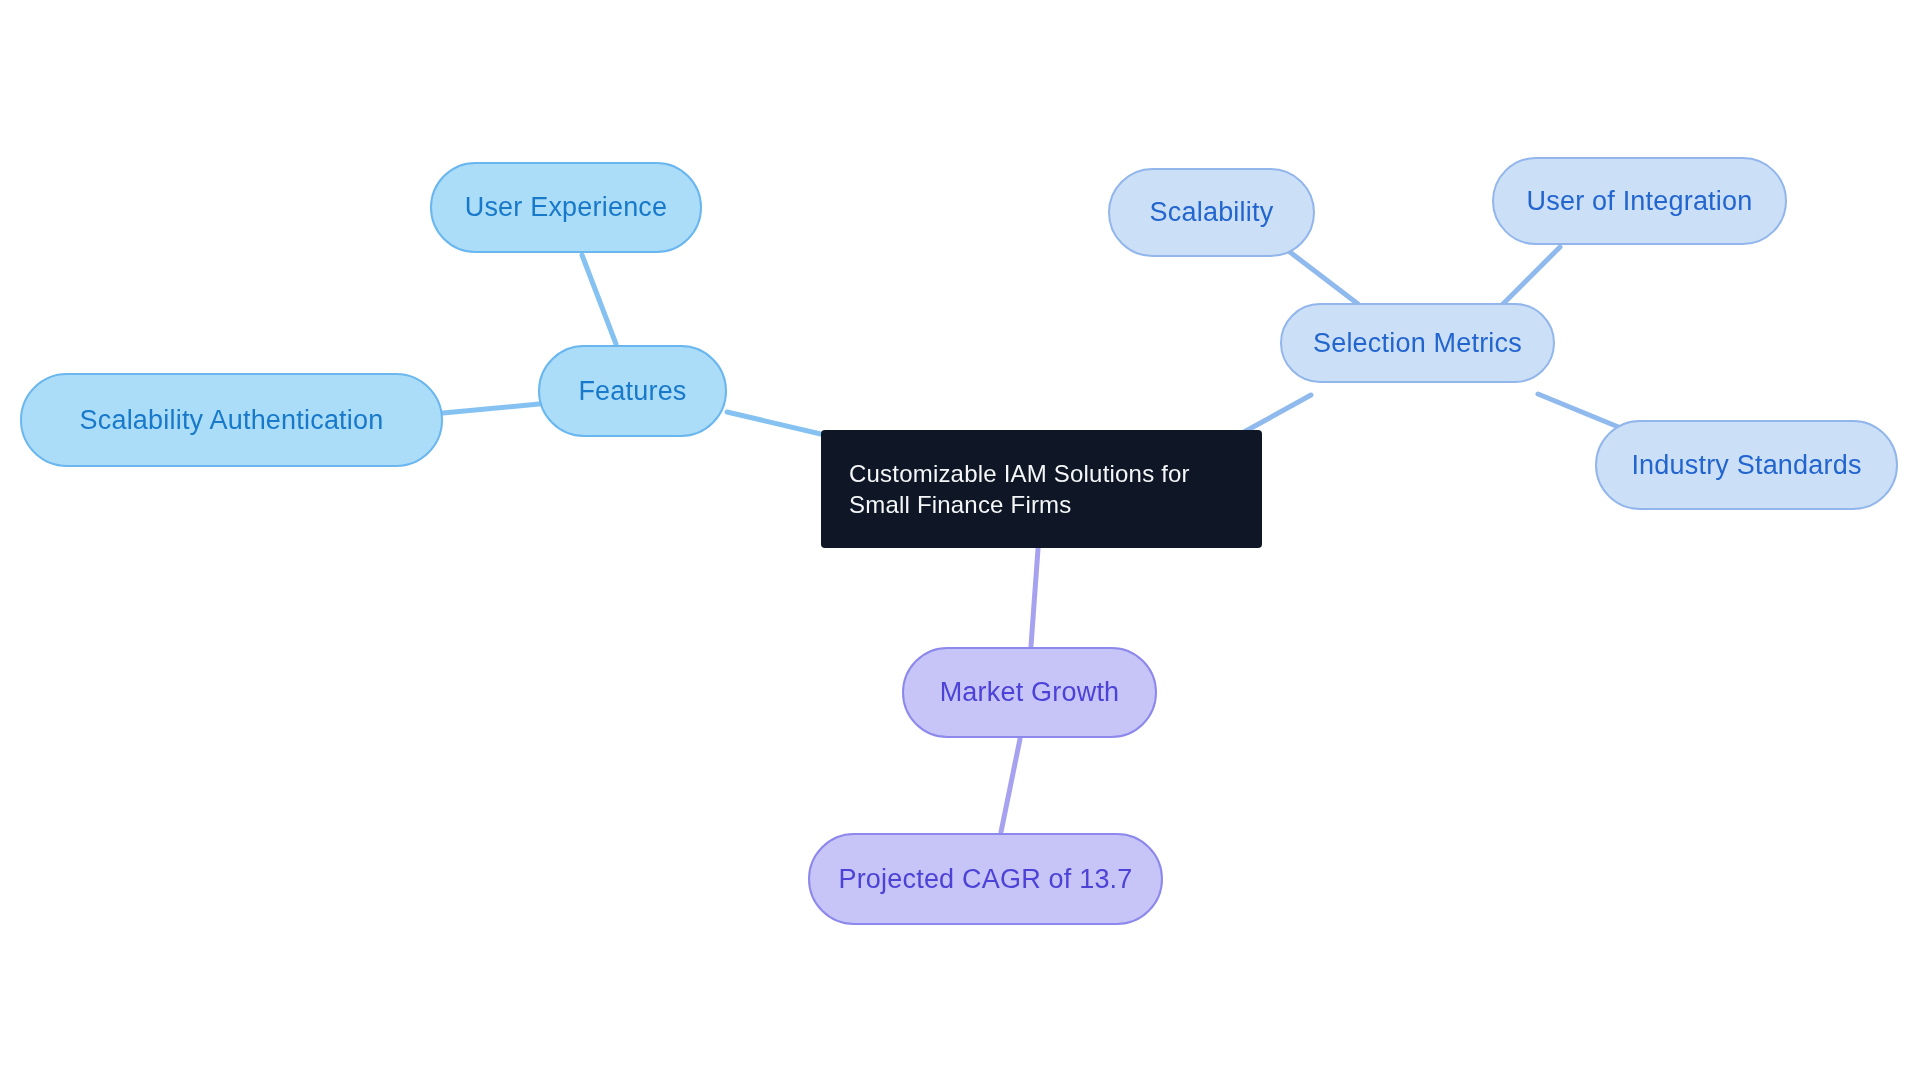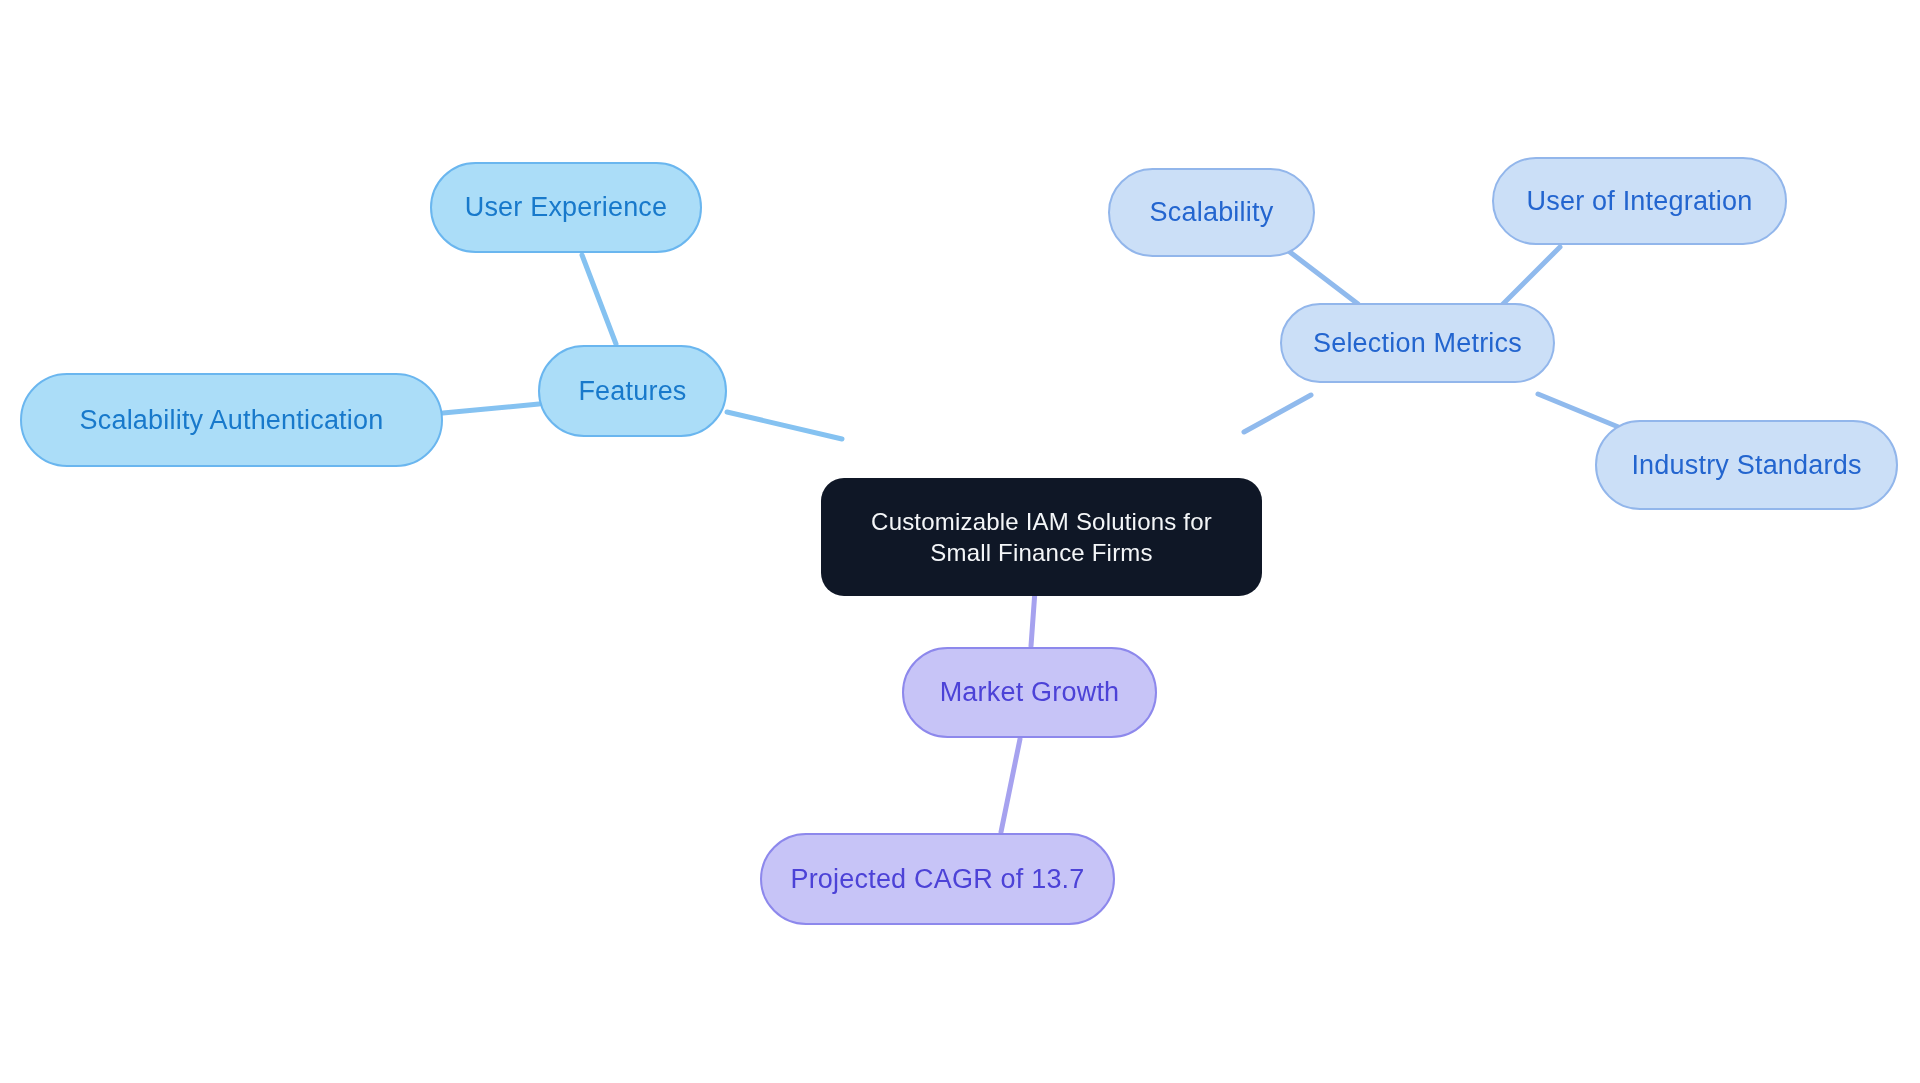--- a/index.html
+++ b/index.html
@@ -20,35 +20,33 @@
   .edge { fill: none; stroke-width: 5px; stroke-linecap: round; }
   .edge.e-features  { stroke: #85c2f1; }
   .edge.e-selection { stroke: #90baed; }
   .edge.e-market    { stroke: #a6a2ef; }
 
   .node {
     position: absolute;
     display: flex;
     align-items: center;
     justify-content: center;
-    text-align: center;
     box-sizing: border-box;
     border-radius: 48px;
     font-size: 27px;
     letter-spacing: 0.2px;
     cursor: default;
   }
   .node.root {
     background: #0f1726;
     color: #f4f6f8;
-    border-radius: 23px;
+    border-radius: 4px;
     font-size: 24px;
     line-height: 31px;
     padding: 10px 28px;
-    margin-top: 48px;
   }
   .node.b-features {
     background: #abddf8;
     border: 2px solid #6ab6ef;
     color: #1879cb;
   }
   .node.b-selection {
     background: #cbdff7;
     border: 2px solid #92b6eb;
     color: #2365cf;
@@ -63,21 +61,21 @@
   
   #n-root      { left: 821px;  top: 430px; width: 441px; height: 118px; }
   #n-features  { left: 538px;  top: 345px; width: 189px; height: 92px; }
   #n-ux        { left: 430px;  top: 162px; width: 272px; height: 91px; }
   #n-pwless    { left: 20px;   top: 373px; width: 423px; height: 94px; }
   #n-selmet    { left: 1280px; top: 303px; width: 275px; height: 80px; }
   #n-scal      { left: 1108px; top: 155px; width: 207px; height: 89px; margin-top: 13px; }
   #n-ease      { left: 1492px; top: 157px; width: 295px; height: 88px; }
   #n-indstd    { left: 1595px; top: 420px; width: 303px; height: 90px; }
   #n-mktgrw    { left: 902px;  top: 647px; width: 255px; height: 91px; }
-  #n-cagr      { left: 760px;  top: 833px; width: 355px; height: 92px; }
+  #n-cagr      { left: 808px;  top: 833px; width: 355px; height: 92px; }
 </style>
 </head>
 <body>
 
 <div id="canvas">
 
   <svg id="edges" viewBox="0 0 1920 1083" xmlns="http://www.w3.org/2000/svg">
     <line class="edge e-features" x1="582" y1="255" x2="616" y2="344"></line>
     <line class="edge e-features" x1="443" y1="413" x2="539" y2="404"></line>
     <line class="edge e-features" x1="727" y1="412" x2="842" y2="439"></line>

